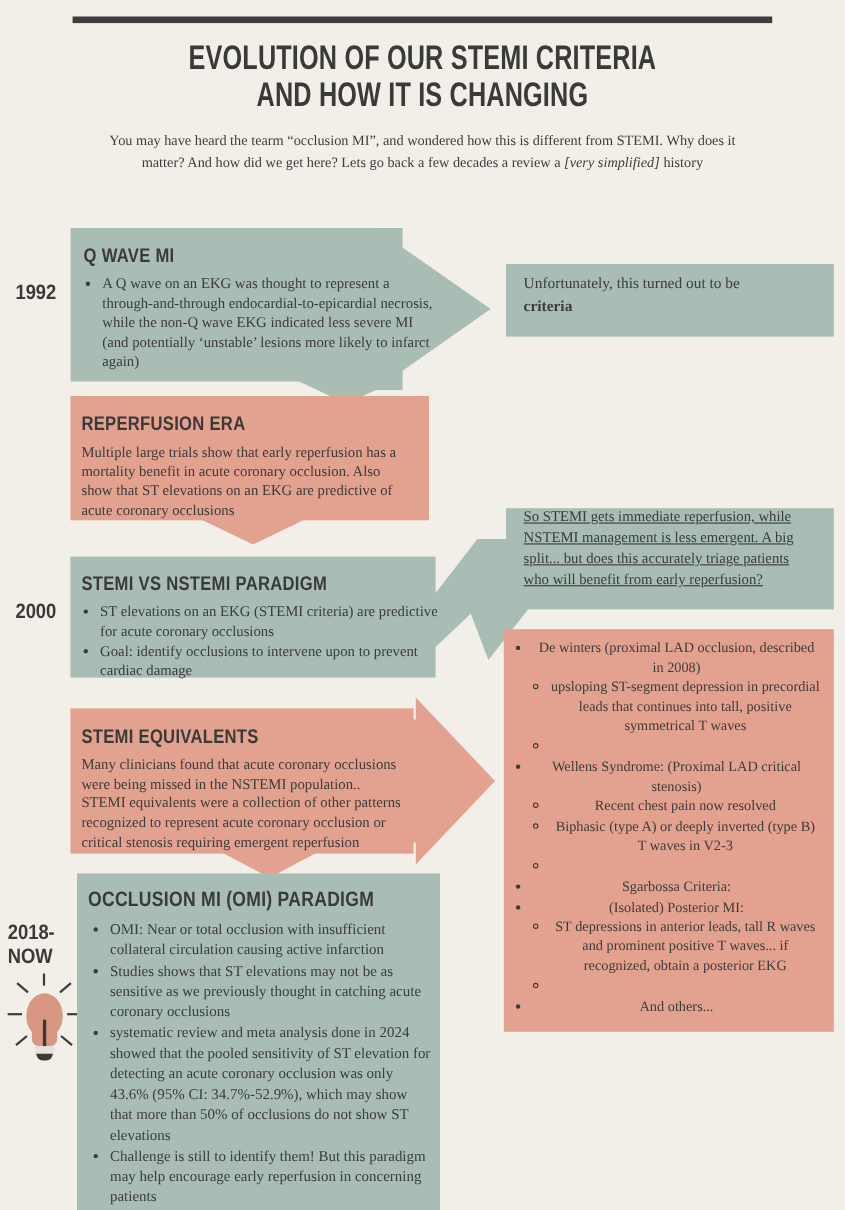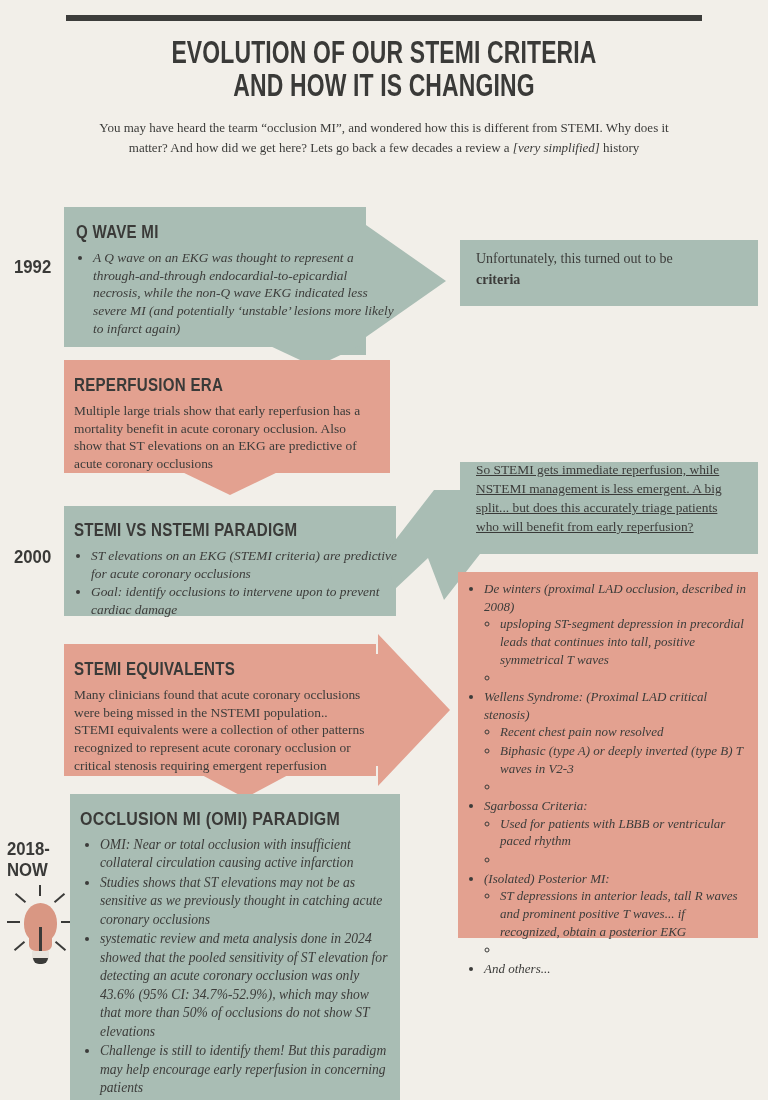--- a/index.html
+++ b/index.html
@@ -52,21 +52,21 @@
     font-size:18px;
     letter-spacing:0.3px;
     color:#3a3a38;
     transform:scaleX(0.84);
     transform-origin:0 0;
     white-space:nowrap;
     margin:0 0 6px 0;
   }
   .blk-body{font-size:13.4px;line-height:1.32;color:#3c3c3a;}
   ul.bl{margin:0;padding:0 0 0 17px;list-style:disc;}
-  ul.bl li{margin:0 0 1px 0;font-style:italic;}
+  ul.bl li{margin:0 0 1px 0;}
   ul.sub{margin:0;padding:0 0 0 16px;list-style:circle;}
   p.plain{margin:0;}
 
   .year{
     position:absolute;
     font-family:"Liberation Sans", sans-serif;
     font-weight:bold;
     font-size:19px;
     color:#3a3a38;
     transform:scaleX(0.88);
@@ -195,43 +195,39 @@
               clip-path:polygon(0 0, 90px 0, 45px 24px);"></div>
   <div class="blk" style="left:64px;top:651px;width:320px;padding:8px 14px 0 10px;">
     <div class="blk-title">STEMI EQUIVALENTS</div>
     <div class="blk-body" style="width:296px;">
       <p class="plain">Many clinicians found that acute coronary occlusions were being missed in the NSTEMI population.. STEMI equivalents were a collection of other patterns recognized to represent acute coronary occlusion or critical stenosis requiring emergent reperfusion</p>
     </div>
   </div>
 
   <div class="blk pink" style="left:458px;top:572px;width:300px;height:366px;"></div>
   <div class="blk" style="left:458px;top:580px;width:300px;padding:0 12px 0 6px;">
-    <div class="blk-body" style="font-size:13px;line-height:1.36;">
+    <div class="blk-body" style="font-size:13px;line-height:1.36;text-align:center;">
       <ul class="bl" style="padding-left:20px;">
         <li>
           <span>De winters (proximal LAD occlusion, described in 2008)</span>
           <ul class="sub">
             <li>upsloping ST-segment depression in precordial leads that continues into tall, positive symmetrical T waves</li>
             <li style="min-height:13px;"></li>
           </ul>
         </li>
         <li>
           <span>Wellens Syndrome: (Proximal LAD critical stenosis)</span>
           <ul class="sub">
             <li>Recent chest pain now resolved</li>
             <li>Biphasic (type A) or deeply inverted (type B) T waves in V2-3</li>
             <li style="min-height:13px;"></li>
           </ul>
         </li>
         <li>
           <span>Sgarbossa Criteria:</span>
-          <ul class="sub">
-            <li>Used for patients with LBBB or ventricular paced rhythm</li>
-            <li style="min-height:13px;"></li>
-          </ul>
         </li>
         <li>
           <span>(Isolated) Posterior MI:</span>
           <ul class="sub">
             <li>ST depressions in anterior leads, tall R waves and prominent positive T waves... if recognized, obtain a posterior EKG</li>
             <li style="min-height:13px;"></li>
           </ul>
         </li>
         <li>And others...</li>
       </ul>

